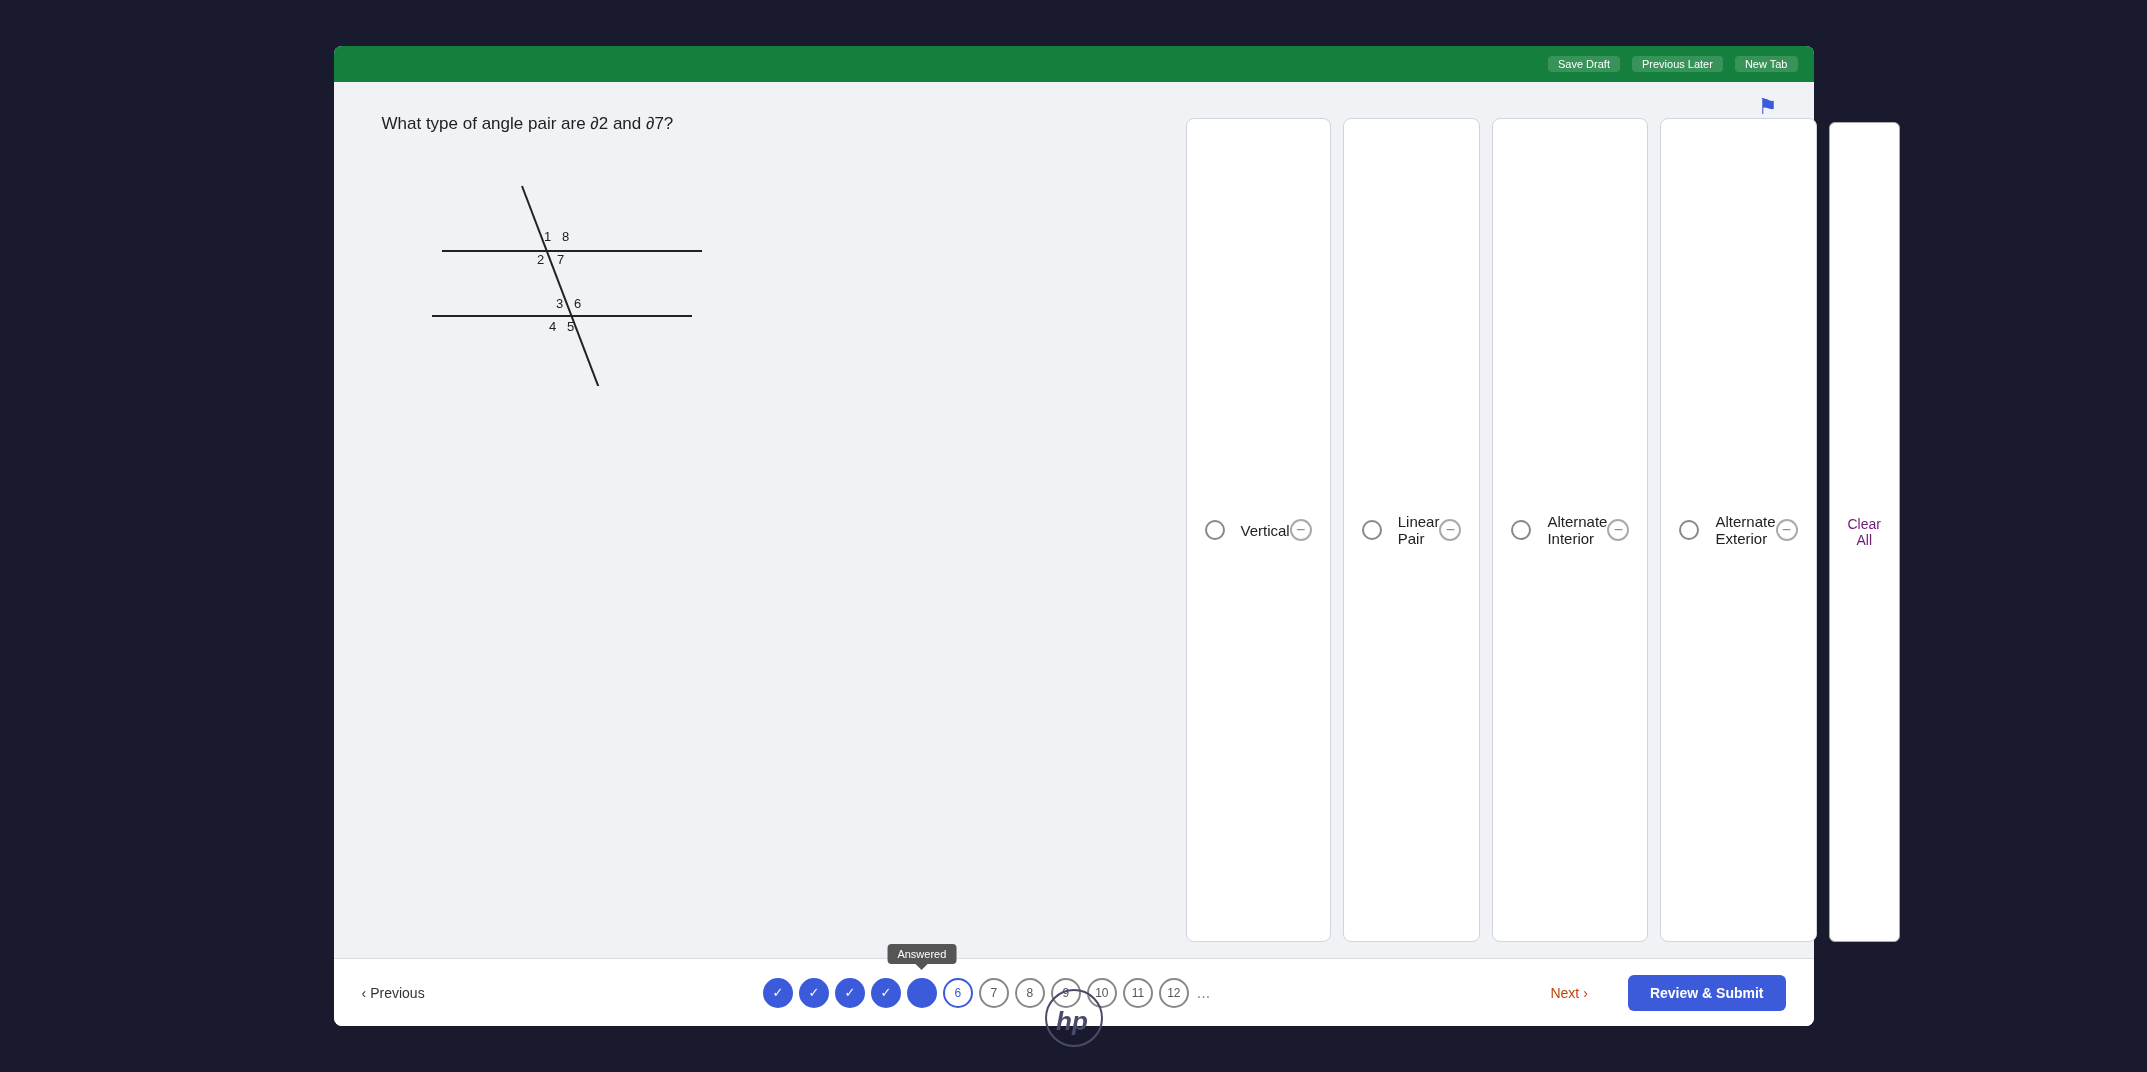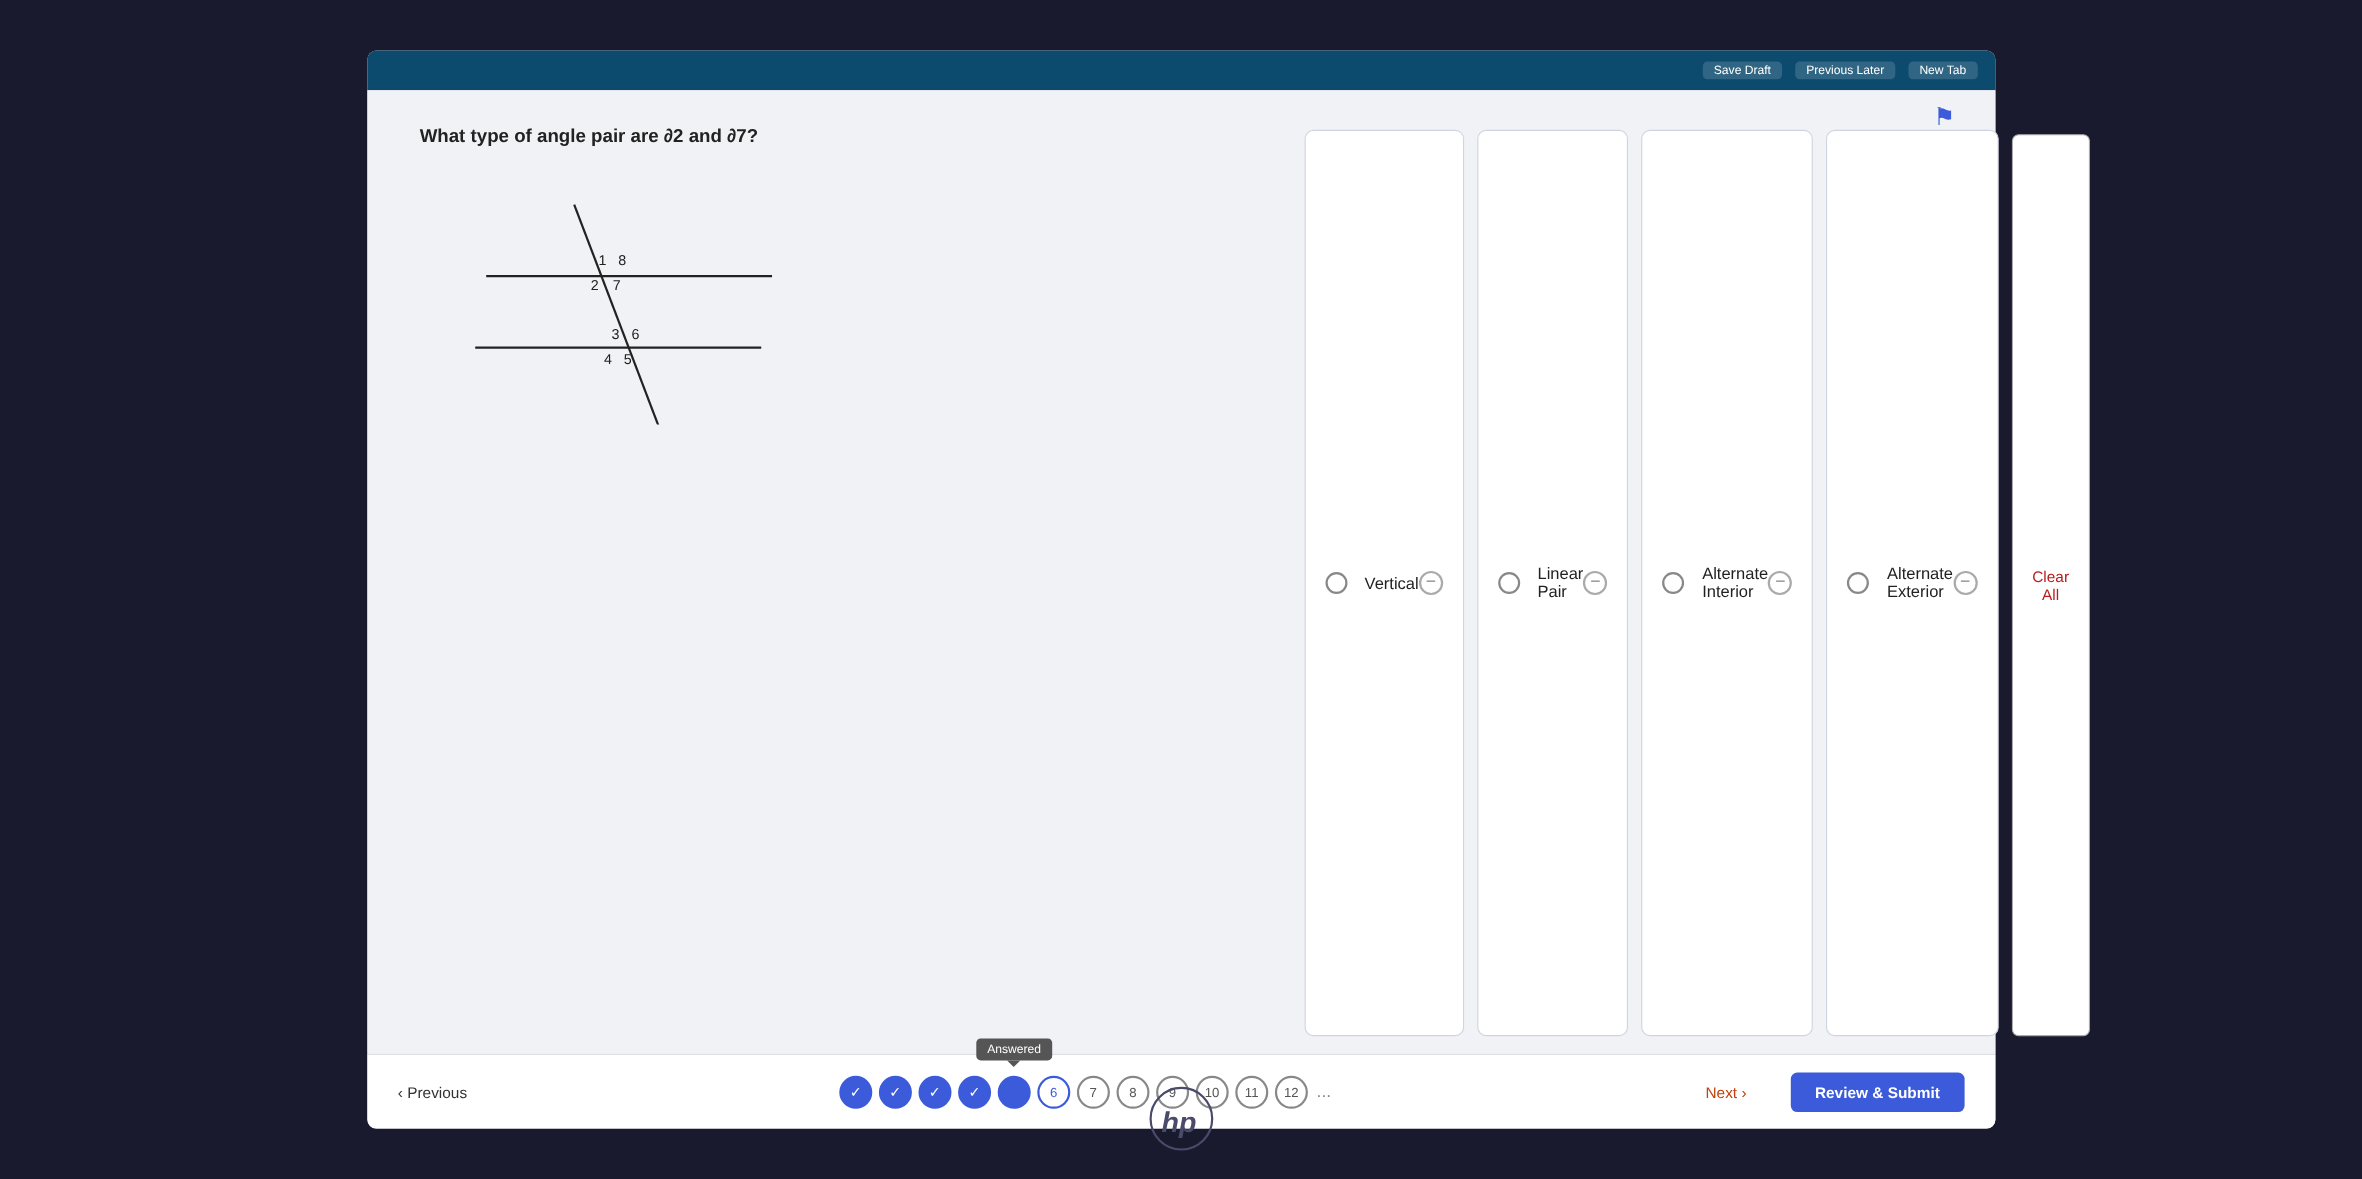--- a/index.html
+++ b/index.html
@@ -17,21 +17,21 @@
       background: #e8eaf0;
       width: 1480px;
       height: 980px;
       border-radius: 8px;
       position: relative;
       display: flex;
       flex-direction: column;
     }
     .top-bar {
       height: 36px;
-      background: #0c4a6e;
+      background: #15803d;
       border-radius: 8px 8px 0 0;
       display: flex;
       align-items: center;
       justify-content: flex-end;
       padding: 12px 16px;
       gap: 12px;
     }
     .top-bar-btn {
       background: rgba(255,255,255,0.15);
       color: white;
@@ -62,21 +62,21 @@
     }
     .left-panel {
       flex: 1;
       display: flex;
       flex-direction: column;
     }
     .question-text {
       font-size: 17px;
       color: #222;
       margin-bottom: 24px;
-      font-weight: 700;
+      font-weight: 400;
     }
     .diagram-area {
       width: 320px;
       height: 220px;
       position: relative;
       margin-top: 8px;
     }
     .diagram-area svg {
       width: 100%;
       height: 100%;
@@ -124,21 +124,21 @@
       font-size: 16px;
       color: #888;
       flex-shrink: 0;
     }
     .clear-all-btn {
       background: white;
       border: 1.5px solid #aaa;
       border-radius: 6px;
       padding: 24px 18px;
       font-size: 14px;
-      color: #b91c1c;
+      color: #701a75;
       cursor: pointer;
       width: fit-content;
       margin-top: 4px;
     }
     .bottom-nav {
       background: white;
       height: 68px;
       border-top: 1px solid #ddd;
       display: flex;
       align-items: center;

